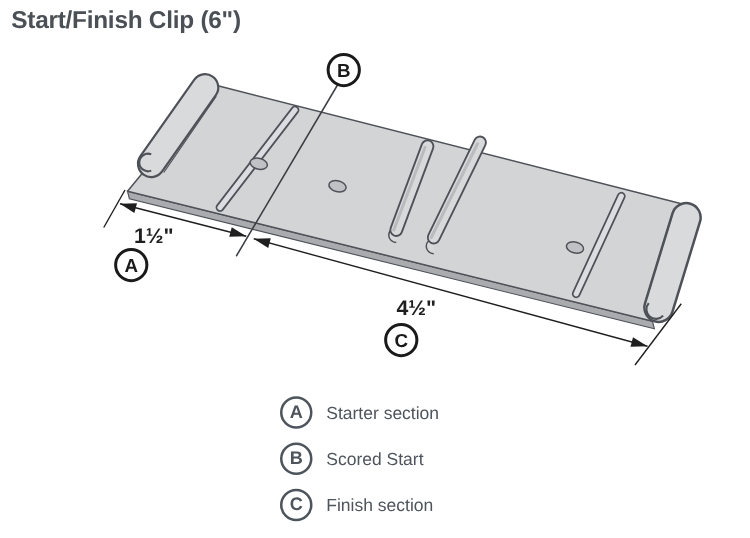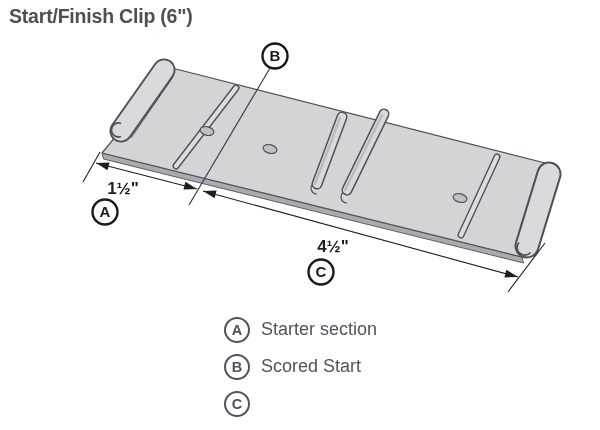--- a/index.html
+++ b/index.html
@@ -12,21 +12,21 @@
     font-size:19.5px;font-weight:bold;color:#4b5056;letter-spacing:-0.2px;
   }
   .drawing{position:absolute;left:0;top:0;}
   .legend{position:absolute;left:224px;top:311px;}
   .legend-row{display:flex;align-items:center;height:37px;}
   .lg-circle{
     box-sizing:border-box;width:26px;height:26px;border:2.3px solid #4e545b;
     border-radius:50%;display:flex;align-items:center;justify-content:center;
     font-size:14.5px;font-weight:bold;color:#4e545b;flex:0 0 auto;
   }
-  .lg-label{margin-left:11px;font-size:18px;color:#4e545b;white-space:nowrap;}
+  .lg-label{margin-left:11px;font-size:14px;color:#4e545b;white-space:nowrap;}
   svg text{font-family:"Liberation Sans",sans-serif;}
   .dim-text{font-size:17px;font-weight:bold;fill:#1f1f1f;}
   .co-text{font-size:15px;font-weight:bold;fill:#1a1a1a;}
 </style>
 </head>
 <body>
 
 <div class="stage">
 
   <h1 class="page-title">Start/Finish Clip (6")</h1>
@@ -118,16 +118,17 @@
     <div class="legend-row">
       <span class="lg-circle">A</span>
       <span class="lg-label">Starter section</span>
     </div>
     <div class="legend-row">
       <span class="lg-circle">B</span>
       <span class="lg-label">Scored Start</span>
     </div>
     <div class="legend-row">
       <span class="lg-circle">C</span>
+      <span class="lg-label">Finish section</span>
     </div>
   </div>
 
 </div>
 
 </body></html>

